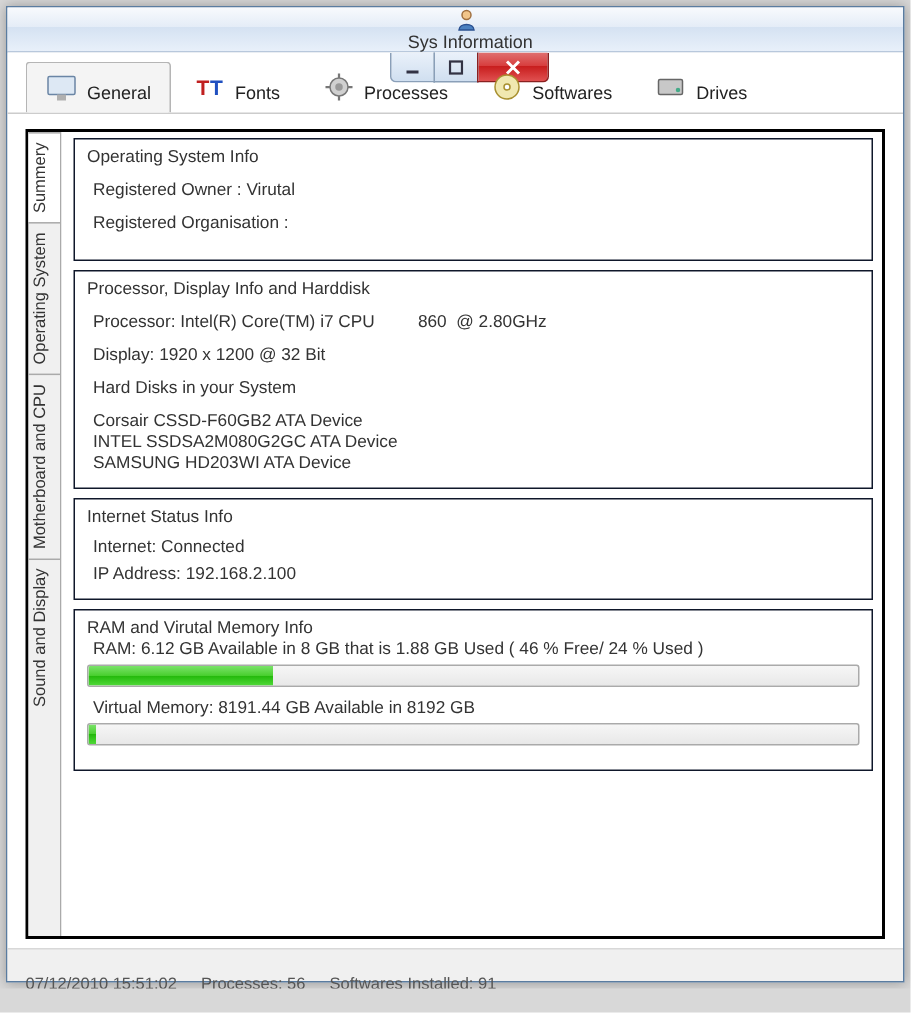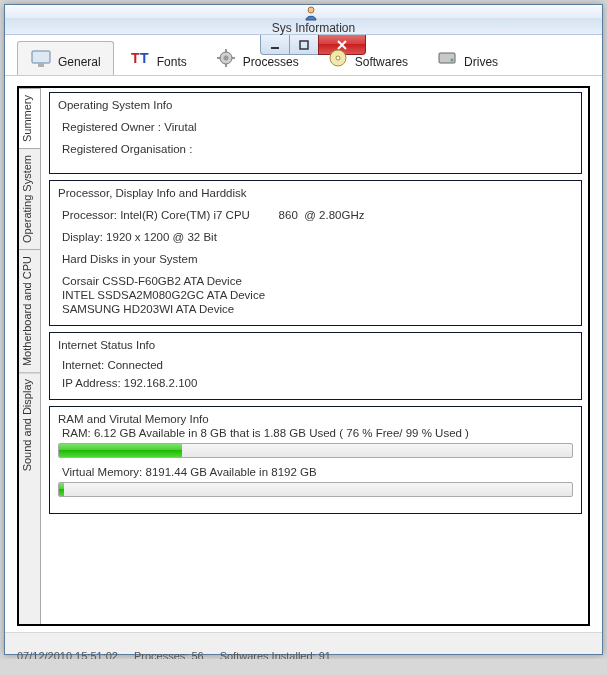--- a/index.html
+++ b/index.html
@@ -278,21 +278,21 @@
         </div>
 
         <div class="group">
           <div class="group-title">Internet Status Info</div>
           <div class="row" style="margin-top:6px;margin-bottom:6px">Internet: Connected</div>
           <div class="row" style="margin-top:6px;margin-bottom:2px">IP Address: 192.168.2.100</div>
         </div>
 
         <div class="group">
           <div class="group-title" style="margin-bottom:2px">RAM and Virutal Memory Info</div>
-          <div class="row-tight">RAM: 6.12 GB Available in 8 GB that is 1.88 GB Used ( 76 % Free/ 99 % Used )</div>
+          <div class="row-tight">RAM: 6.12 GB Available in 8 GB that is 1.88 GB Used ( 46 % Free/ 24 % Used )</div>
           <div class="progress">
             <div class="progress-fill" style="width:24%"></div>
           </div>
           <div class="row-tight">Virtual Memory: 8191.44 GB Available in 8192 GB</div>
           <div class="progress">
             <div class="progress-fill" style="width:1%"></div>
           </div>
         </div>
 
       </div>

